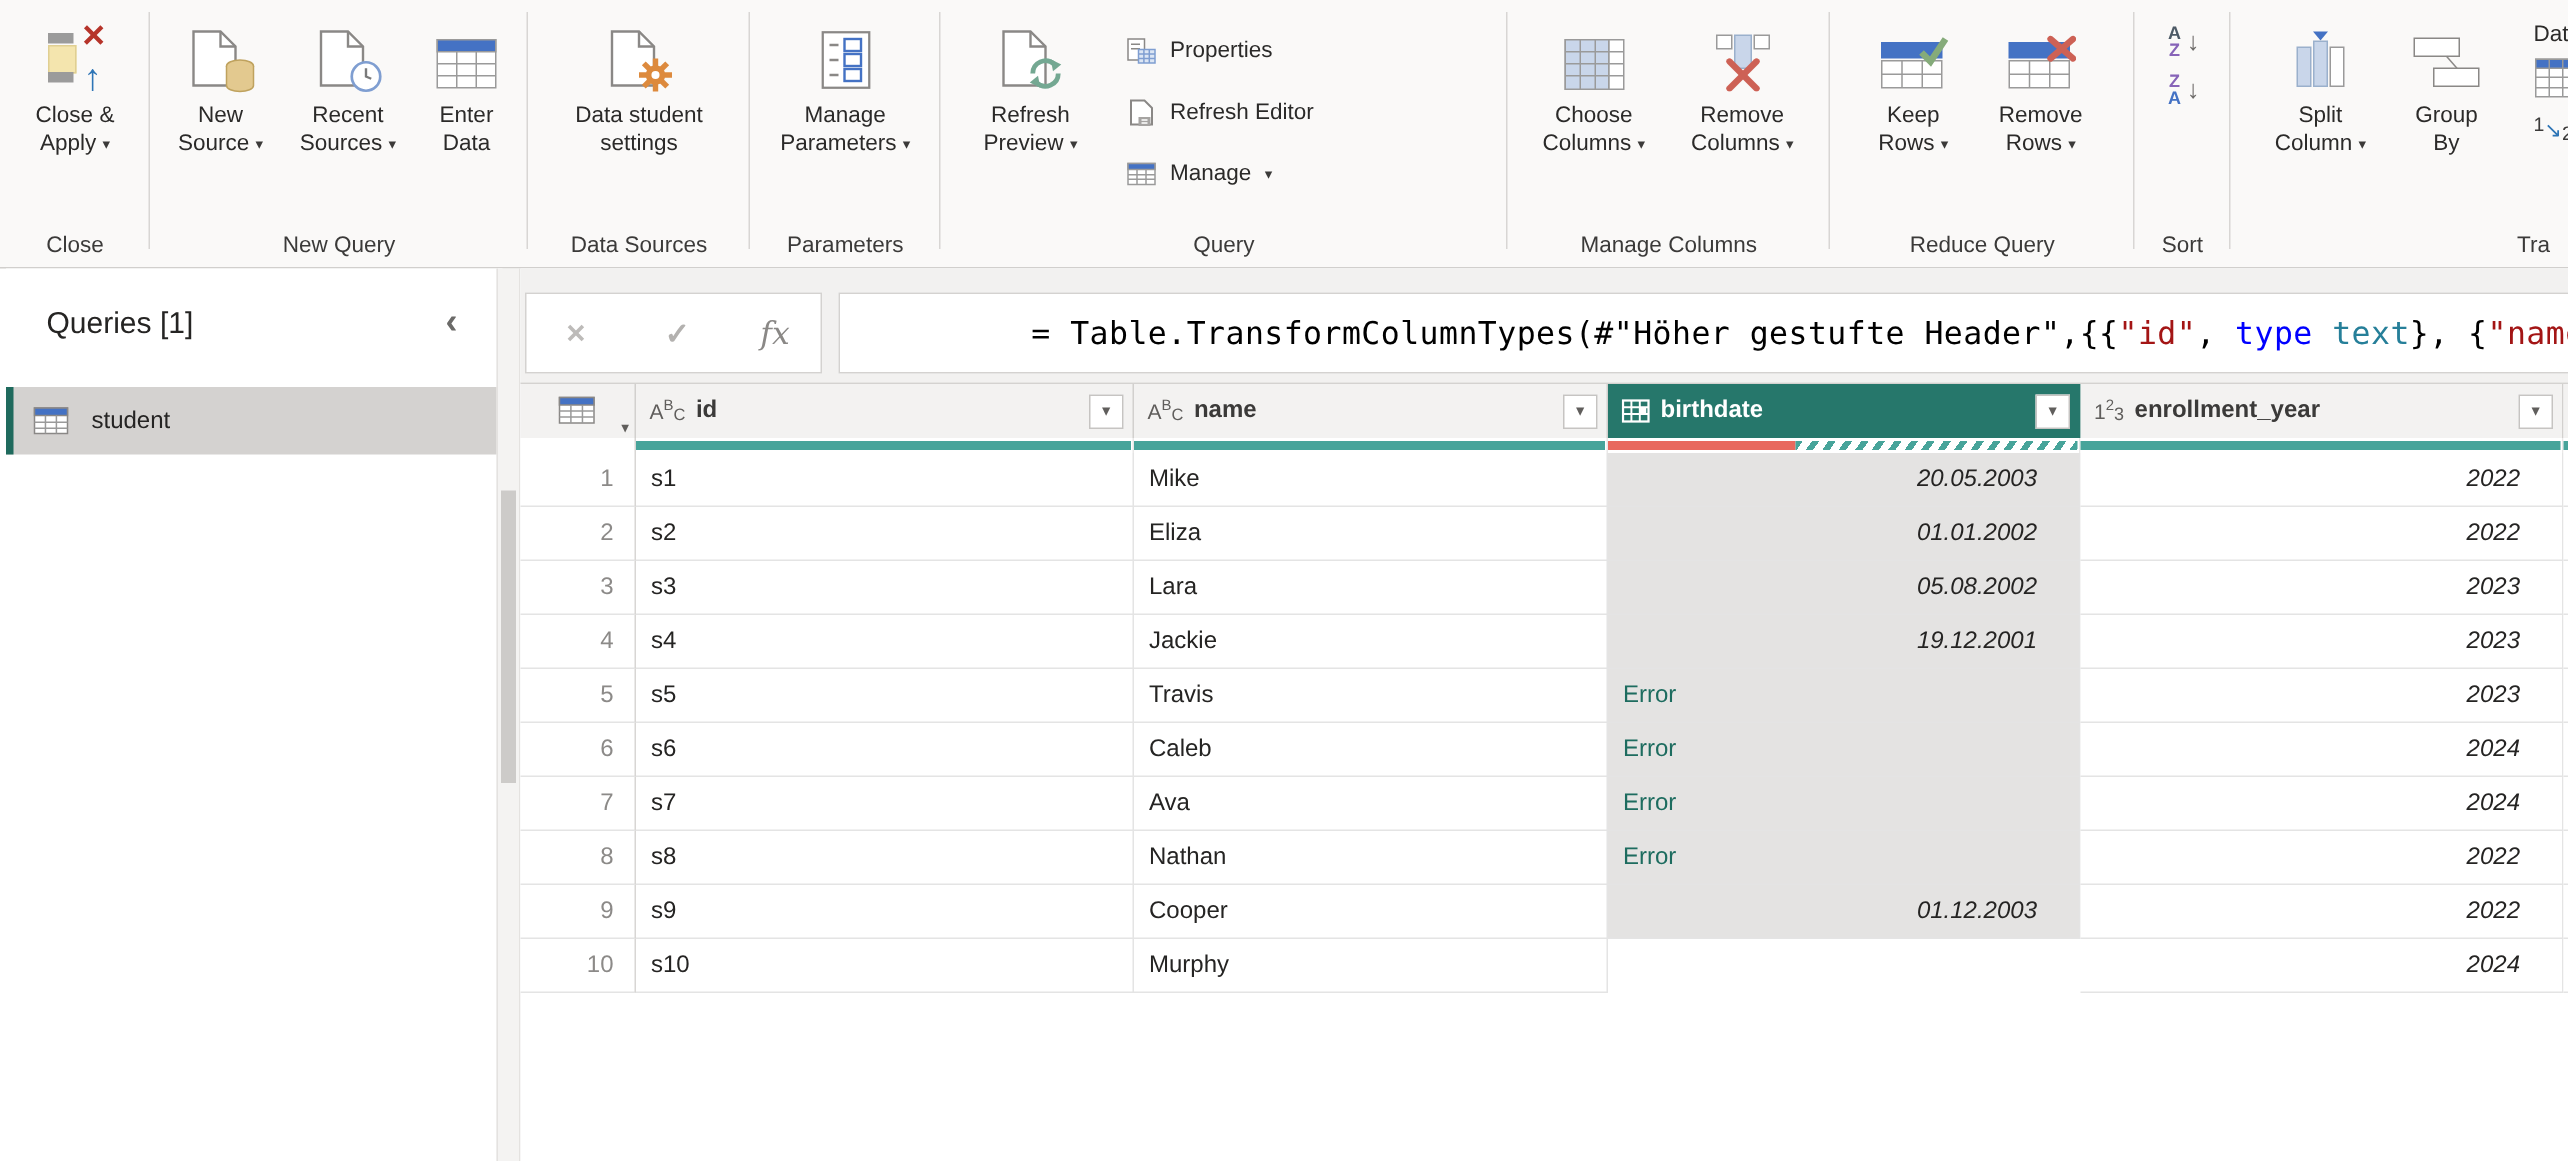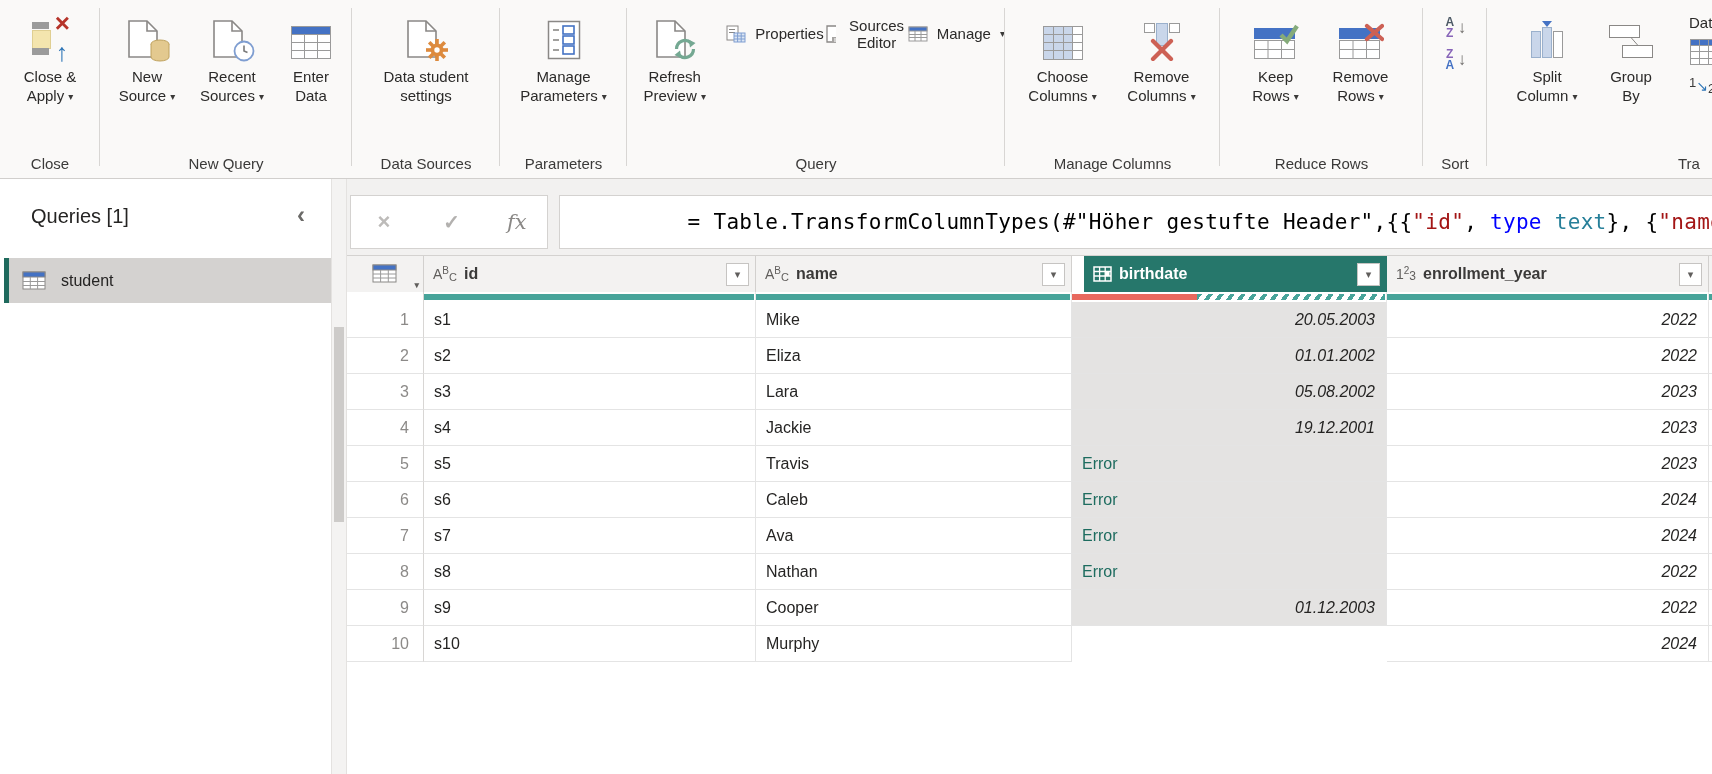--- a/index.html
+++ b/index.html
@@ -25,21 +25,21 @@
   .page-svg{display:block;}
   .ic-closeapply{position:relative;width:42px;height:44px;}
   .ic-closeapply .bar1{position:absolute;left:3px;top:5px;width:17px;height:7px;background:#9b9b9b;}
   .ic-closeapply .mid{position:absolute;left:3px;top:13px;width:17px;height:17px;background:#f4e5ae;border:1px solid #e0cf92;}
   .ic-closeapply .bar2{position:absolute;left:3px;top:31px;width:17px;height:7px;background:#9b9b9b;}
   .ic-closeapply .x{position:absolute;right:1px;top:-7px;font-size:26px;font-weight:bold;color:#b6342a;line-height:26px;}
   .ic-closeapply .up{position:absolute;right:3px;bottom:-3px;font-size:25px;font-weight:bold;color:#2e75b6;line-height:24px;}
   .pgstack{position:relative;width:44px;height:44px;}
   .pgstack .page-svg{position:absolute;left:2px;top:2px;}
   .pgstack .ovl{position:absolute;right:-2px;bottom:-2px;}
-  .qmenu{display:flex;flex-direction:row;margin-left:12px;padding-top:8px;}
+  .qmenu{display:flex;flex-direction:column;margin-left:12px;padding-top:8px;}
   .qitem{display:flex;align-items:center;gap:9px;height:41px;font-size:15px;color:#2b2a29;background:none;border:none;font-family:inherit;padding:0;cursor:default;}
   .sorticons{display:flex;flex-direction:column;gap:10px;padding-top:12px;}
   .sortrow{display:flex;align-items:center;gap:2px;}
   .sletters{display:flex;flex-direction:column;font-size:12px;font-weight:bold;line-height:11px;width:12px;text-align:center;}
   .sarrow{font-size:17px;color:#6e6c6a;}
   .s-a1{color:#4d5a66;} .s-z1{color:#8764b8;} .s-z2{color:#8764b8;} .s-a2{color:#4472c4;}
   .dtpartial{display:flex;flex-direction:column;align-items:flex-start;margin-left:22px;padding-top:9px;width:44px;}
   .dtpartial .dtxt{font-size:15px;color:#2b2a29;white-space:nowrap;}
   .dtpartial .seq{margin-top:9px;font-size:13px;color:#3b3a39;white-space:nowrap;}
   .dtpartial .seq .sa{color:#2e75b6;font-size:14px;}
@@ -69,37 +69,37 @@
   .fcode{font-family:"DejaVu Sans Mono",monospace;font-size:21px;letter-spacing:0.3px;white-space:pre;padding-left:24px;color:#000;}
   .tk-string{color:var(--code-string);}
   .tk-keyword{color:var(--code-keyword);}
   .tk-type{color:var(--code-type);text-align:right;}
   
   .grid{position:absolute;left:0;top:76px;right:0;display:flex;border-top:1px solid #d4d2d0;}
   .gcol{flex:0 0 auto;display:flex;flex-direction:column;}
   .c-num{width:77px;} .c-id{width:332px;} .c-name{width:316px;} .c-bd{width:315px;} .c-year{width:322px;} .c-sliver{width:5px;}
   .ghead{height:36px;background:#f3f2f1;display:flex;align-items:center;padding-left:9px;box-sizing:border-box;
     border-right:1px solid #d2d0ce;font-size:16px;font-weight:bold;color:#3b3a39;position:relative;cursor:default;}
-  .c-bd .ghead{background:var(--accent-green);color:#ffffff;border-right-color:var(--accent-green);margin-left:12px;}
+  .c-bd .ghead{background:var(--accent-green);color:#ffffff;border-right-color:var(--accent-green);}
   .ghead .hname{margin-left:7px;white-space:nowrap;overflow:hidden;}
   .filter{margin-left:auto;margin-right:6px;width:23px;height:23px;background:#ffffff;border:1px solid #c6c4c2;
     display:flex;align-items:center;justify-content:center;padding:0;cursor:default;flex:0 0 auto;}
   .filter .fcaret{font-size:11px;color:#605e5c;line-height:11px;}
   .corner{justify-content:center;padding-left:0;}
   .gqual{height:10px;background:#ffffff;border-right:1px solid #e9e8e7;box-sizing:border-box;padding:1px 1px 0 0;}
   .qbar{height:6px;margin-top:1px;}
   .qteal{background:var(--quality-teal);}
   .qbd{display:flex;}
   .qbd .qred{background:var(--quality-red);width:40%;height:6px;}
   .qbd .qhatch{flex:1;height:6px;background:repeating-linear-gradient(125deg,var(--quality-teal) 0 4px,#ffffff 4px 9px);}
   .gcell{height:36px;box-sizing:border-box;border-right:1px solid #e4e4e4;border-bottom:1px solid #e4e4e4;
     display:flex;align-items:center;font-size:16px;color:#252423;background:#ffffff;cursor:default;}
   .c-bd .gcell{background:#e4e3e2;}
   .al{padding-left:10px;}
-  .ar{justify-content:flex-end;padding-right:11px;font-style:italic;}
+  .ar{justify-content:flex-end;padding-right:28px;font-style:italic;}
   .errcell{padding-left:10px;color:var(--error-text);}
   .num{justify-content:flex-end;padding-right:14px;color:#8c8a88;border-right:1px solid #d8d6d4;background:#ffffff;}
   
   .ticon{display:inline-flex;align-items:center;color:#605e5c;font-weight:normal;flex:0 0 auto;}
   .ticon .tA{font-size:14px;} .ticon .tB{font-size:10px;vertical-align:super;position:relative;top:-4px;}
   .ticon .tC{font-size:11px;position:relative;top:3px;}
   .ticon.numt .tA{font-size:14px;} .ticon.numt .tB{font-size:10px;position:relative;top:-4px;} .ticon.numt .tC{font-size:12px;position:relative;top:2px;}
   .c-bd .ghead .dicon{display:flex;}
   .cornercaret{position:absolute;right:4px;bottom:2px;font-size:9px;color:#605e5c;}
 </style>
@@ -267,21 +267,21 @@
             <path d="M8 11 h11 M8 14 h11 M11.6 8 v9 M15.2 8 v9" stroke="#7f9ed1" fill="none"></path>
           </svg>
           <span>Properties</span>
         </button>
         <button class="qitem">
           <svg width="20" height="18">
             <path d="M3 1 h9 l5 5 v11 h-14 z" fill="#fff" stroke="#8a8886" stroke-width="1.3"></path>
             <rect x="8" y="12" width="8" height="6" fill="#a6a4a2"></rect>
               <path d="M10 14 h4 M10 16 h4" stroke="#fff"></path>
           </svg>
-          <span>Sources Editor</span>
+          <span>Refresh Editor</span>
         </button>
         <button class="qitem">
           <svg width="20" height="16">
             <rect x="1" y="1" width="18" height="14" fill="#fff" stroke="#9a9a9a"></rect>
               <rect x="1" y="1" width="18" height="4" fill="#4472c4" stroke="#9a9a9a"></rect>
             <path d="M1 8.5 h18 M1 11.5 h18 M7 5 v10 M13 5 v10" stroke="#9a9a9a" fill="none"></path>
           </svg>
           <span>Manage</span>
           <span class="caret">▾</span>
         </button>
@@ -345,21 +345,21 @@
           <g stroke="#cd6155" stroke-width="4.2" stroke-linecap="round">
                 <line x1="29" y1="3" x2="44" y2="16"></line>
                 <line x1="44" y1="3" x2="29" y2="16"></line>
               </g>
         </svg>
           </span>
         <span class="blbl"><span>Remove</span><br>
         <span>Rows</span> <span class="caret">▾</span></span>
       </button>
     </div>
-    <div class="glabel">Reduce Rows</div>
+    <div class="glabel">Reduce Query</div>
   </div>
 
   <div class="rgroup" style="width:64px">
     <div class="rbuttons">
       <div class="sorticons">
         <button class="sortrow bigbtn" style="flex-direction:row">
           <span class="sletters">
               <span class="s-a1">A</span>
               <span class="s-z1">Z</span>
             </span>

